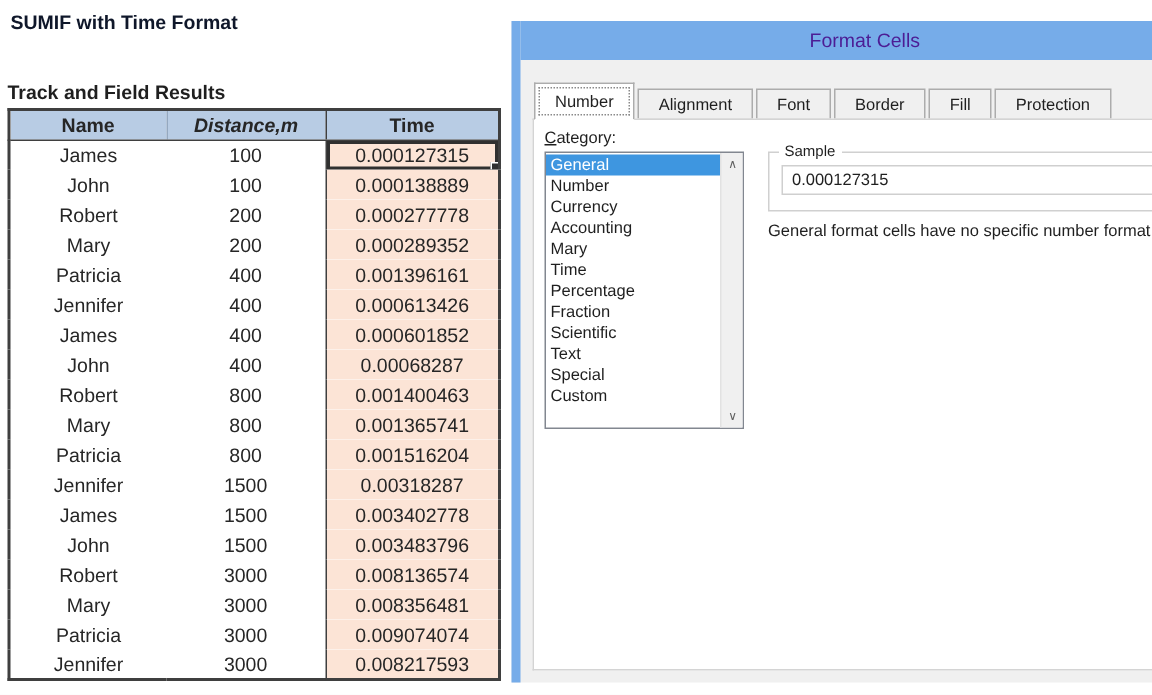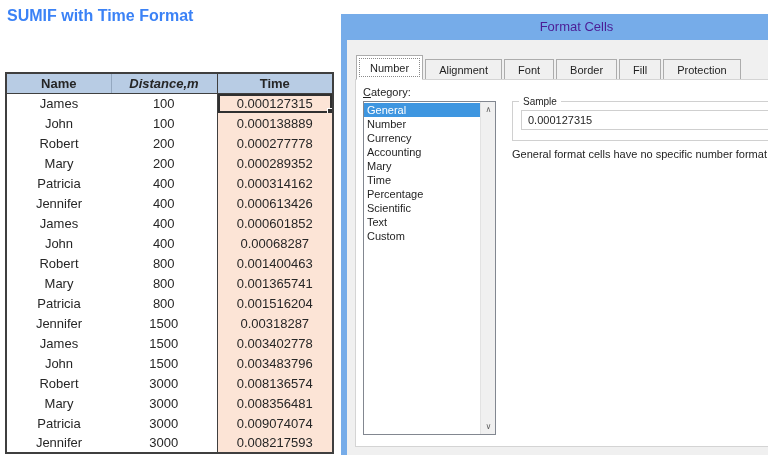--- a/index.html
+++ b/index.html
@@ -1,21 +1,21 @@
 <!DOCTYPE html>
 <html style="--accent-blue: #76ace9; --selection-blue: #3e96e0; --header-bg: #b8cce4; --time-col-bg: #fce4d6; --table-border: #3f3f3f;"><head>
 <meta charset="utf-8">
 <style>
   * { margin:0; padding:0; box-sizing:border-box; }
   html,body { background:#fff; }
   body { font-family:"Liberation Sans", sans-serif; color:#262626; }
   .canvas { position:relative; width:768px; height:463px; background:#fff; overflow:hidden; }
 
   
-  .sheet-title { position:absolute; left:7px; top:7px; font-size:16px; font-weight:bold; color:#3b82f6; }
+  .sheet-title { position:absolute; left:7px; top:7px; font-size:13px; font-weight:bold; color:#0f172a; }
   .table-title { position:absolute; left:5px; top:54px; font-size:13px; font-weight:bold; color:#1f1f1f; }
 
   table.results { position:absolute; left:5px; top:72px; border-collapse:collapse; table-layout:fixed;
                   border:2px solid var(--table-border,#3f3f3f); }
   table.results td, table.results th { height:20px; font-size:13px; text-align:center; padding:0;
                   overflow:hidden; white-space:nowrap; }
   table.results th { width:105px; background:var(--header-bg,#b8cce4); font-weight:bold;
                   border-bottom:1px solid var(--table-border,#3f3f3f); border-left:1px solid #94a8c0; }
   table.results th:first-child { border-left:none; }
   table.results th.col-dist { width:106px;font-style:italic; }
@@ -36,21 +36,21 @@
          background:#f0f0f0; border:1px solid #acacac; margin-right:2px; color:#1f1f1f; text-align:center; }
   .tab.active { background:#fff; height:25px; line-height:25px; border-bottom:1px solid #fff;
          outline:1px dotted #8a8a8a; outline-offset:-4px; position:relative; z-index:2; }
 
   .panel { position:absolute; left:8px; top:65px; right:0; height:368px; background:#fff;
            border:1px solid #d4d4d4; border-right:none; z-index:1; }
 
   .category-label { position:absolute; left:7px; top:6px; font-size:11px; color:#1f1f1f; display:block; }
   .category-label::first-letter { text-decoration:underline; }
 
-  .listbox { position:absolute; left:7px; top:21px; width:133px; height:334px; background:#fff;
+  .listbox { position:absolute; left:7px; top:21px; width:133px; height:185px; background:#fff;
              border:1px solid #828790; }
   .list-items { position:absolute; left:0; top:0; right:15px; bottom:0; overflow:hidden; padding-top:1px; }
   .list-item { font-size:11px; height:14px; line-height:14px; padding-left:3px; color:#1f1f1f; cursor:default; }
   .list-item.selected { background:var(--selection-blue,#3e96e0); color:#fff; }
   .scrollbar { position:absolute; right:0; top:0; bottom:0; width:15px; background:#f0f0f0;
                border-left:1px solid #e2e2e2; }
   .scroll-btn { position:absolute; left:0; width:15px; height:15px; font-size:8px; color:#606060;
                 text-align:center; line-height:15px; }
   .scroll-btn.up { top:0; }
   .scroll-btn.down { bottom:0; }
@@ -61,20 +61,21 @@
   .sample-value { position:absolute; left:8px; top:3px; right:10px; height:20px; background:#fff;
                 border:1px solid #cfcfcf; font-size:11px; line-height:18px; padding-left:6px; color:#1f1f1f; }
   .description { position:absolute; left:156px; top:68px; font-size:11px; color:#1f1f1f; white-space:nowrap; }
 </style>
 </head>
 <body>
 
 <div class="canvas">
 
   <div class="sheet-title">SUMIF with Time Format</div>
+  <div class="table-title">Track and Field Results</div>
 
   <table class="results">
     <thead>
         <tr>
           <th class="col-name">Name</th>
           <th class="col-dist">Distance,m</th>
           <th class="col-time">Time</th>
         </tr>
       </thead>
     <tbody>
@@ -94,21 +95,21 @@
           <td class="cell-time">0.000277778</td>
         </tr>
         <tr>
           <td>Mary</td>
           <td>200</td>
           <td class="cell-time">0.000289352</td>
         </tr>
         <tr>
           <td>Patricia</td>
           <td>400</td>
-          <td class="cell-time">0.000314162</td>
+          <td class="cell-time">0.001396161</td>
         </tr>
         <tr>
           <td>Jennifer</td>
           <td>400</td>
           <td class="cell-time">0.000613426</td>
         </tr>
         <tr>
           <td>James</td>
           <td>400</td>
           <td class="cell-time">0.000601852</td>
@@ -187,22 +188,24 @@
 
       <div class="listbox">
         <div class="list-items">
             <div class="list-item selected">General</div>
             <div class="list-item">Number</div>
             <div class="list-item">Currency</div>
             <div class="list-item">Accounting</div>
             <div class="list-item">Mary</div>
             <div class="list-item">Time</div>
             <div class="list-item">Percentage</div>
+            <div class="list-item">Fraction</div>
             <div class="list-item">Scientific</div>
             <div class="list-item">Text</div>
+            <div class="list-item">Special</div>
             <div class="list-item">Custom</div>
           </div>
         <div class="scrollbar">
           <div class="scroll-btn up">∧</div>
           <div class="scroll-btn down">∨</div>
         </div>
       </div>
 
       <fieldset class="sample-group">
         <legend>Sample</legend>

